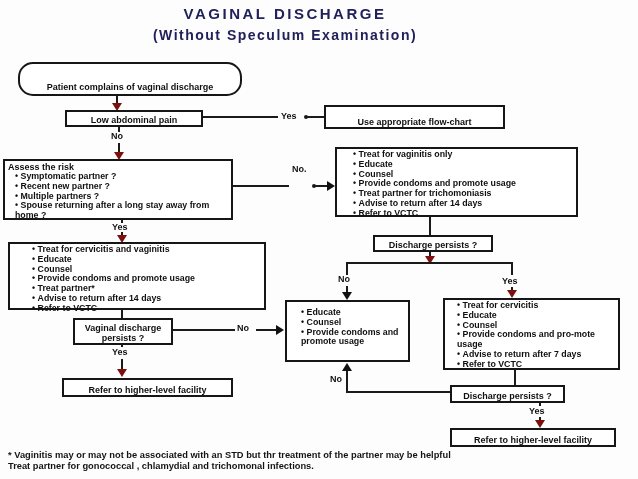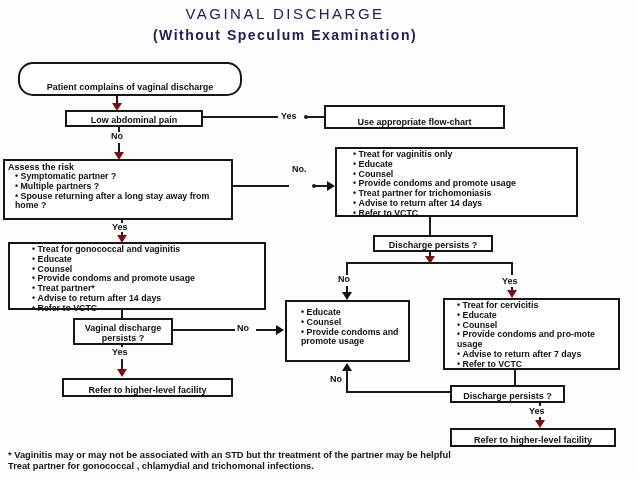--- a/index.html
+++ b/index.html
@@ -3,21 +3,21 @@
 <meta charset="utf-8">
 <style>
   html,body { margin:0; padding:0; background:#ffffff; }
   #stage {
     position:relative; width:638px; height:479px;
     background:#fdfdfd; overflow:hidden;
     font-family:"Liberation Sans", sans-serif;
     color:#101010;
   }
   .title-wrap { position:absolute; left:0; top:5px; width:570px; text-align:center; }
-  .title-1 { font-size:15px; font-weight:normal; letter-spacing:2.5px; color:#20205a; }
+  .title-1 { font-size:15px; font-weight:bold; letter-spacing:2.5px; color:#20205a; }
   .title-2 { font-size:14px; font-weight:bold; letter-spacing:1.5px; color:#20205a; margin-top:5px; }
 
   .node {
     position:absolute; background:#ffffff; border:2px solid #161616;
     font-size:9px; font-weight:bold; box-sizing:border-box;
   }
   .center { display:flex; align-items:flex-end; justify-content:center; text-align:center; }
   .rounded { border-radius:15px; padding:2px 24px; }
 
   ul.bullets { margin:1px 0 0 4px; padding:0 2px 0 6px; list-style:none; }
@@ -74,20 +74,21 @@
 
   <div class="vline" style="left:118px; top:127px; height:5px;"></div>
   <div class="label" style="left:111px; top:131px;">No</div>
   <div class="vline" style="left:118px; top:143px; height:10px;"></div>
   <div class="arr arr-down red" style="left:114px; top:152px;"></div>
 
   <div class="node" style="left:3px; top:159px; width:230px; height:61px;">
     <div class="heading">Assess the risk</div>
     <ul class="bullets" style="margin-top:0;">
       <li>Symptomatic partner ?</li>
+      <li>Recent new partner ?</li>
       <li>Multiple partners ?</li>
       <li>Spouse returning  after a long stay away from home ?</li>
     </ul>
   </div>
 
   <div class="hline" style="left:233px; top:185px; width:56px;"></div>
   <div class="label" style="left:292px; top:164px;">No.</div>
   <div class="dot" style="left:312px; top:184px;"></div>
   <div class="hline" style="left:315px; top:185px; width:13px;"></div>
   <div class="arr arr-right" style="left:327px; top:181px;"></div>
@@ -123,21 +124,21 @@
   <div class="vline" style="left:511px; top:287px; height:4px;"></div>
   <div class="arr arr-down red" style="left:507px; top:290px;"></div>
 
   <div class="vline" style="left:121px; top:220px; height:3px;"></div>
   <div class="label" style="left:112px; top:222px;">Yes</div>
   <div class="vline" style="left:121px; top:232px; height:4px;"></div>
   <div class="arr arr-down red" style="left:117px; top:235px;"></div>
 
   <div class="node" style="left:8px; top:242px; width:258px; height:68px;">
     <ul class="bullets" style="margin-left:16px;">
-      <li>Treat for gonococcal and vaginitis</li>
+      <li>Treat for cervicitis and vaginitis</li>
       <li>Educate</li>
       <li>Counsel</li>
       <li>Provide condoms and promote usage</li>
       <li>Treat partner*</li>
       <li>Advise to return after 14 days</li>
       <li>Refer to VCTC</li>
     </ul>
   </div>
 
   <div class="vline" style="left:121px; top:310px; height:8px;"></div>

